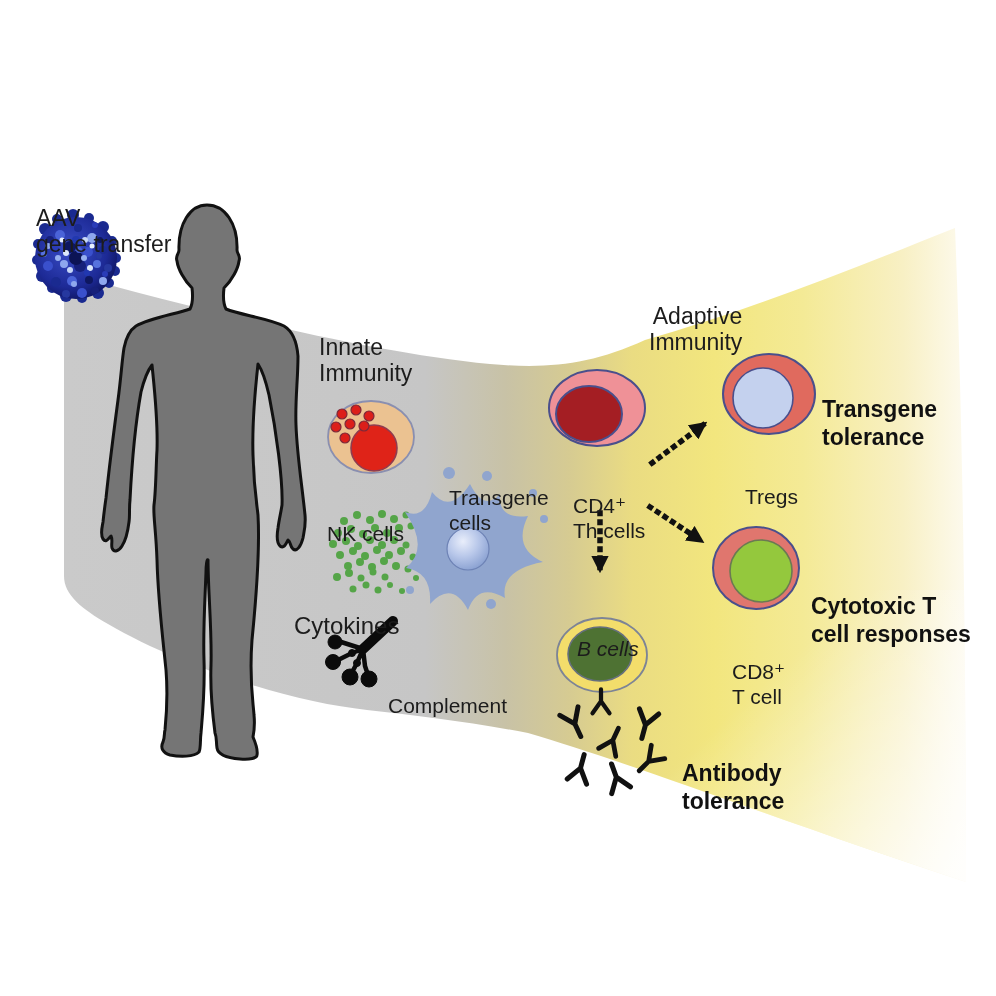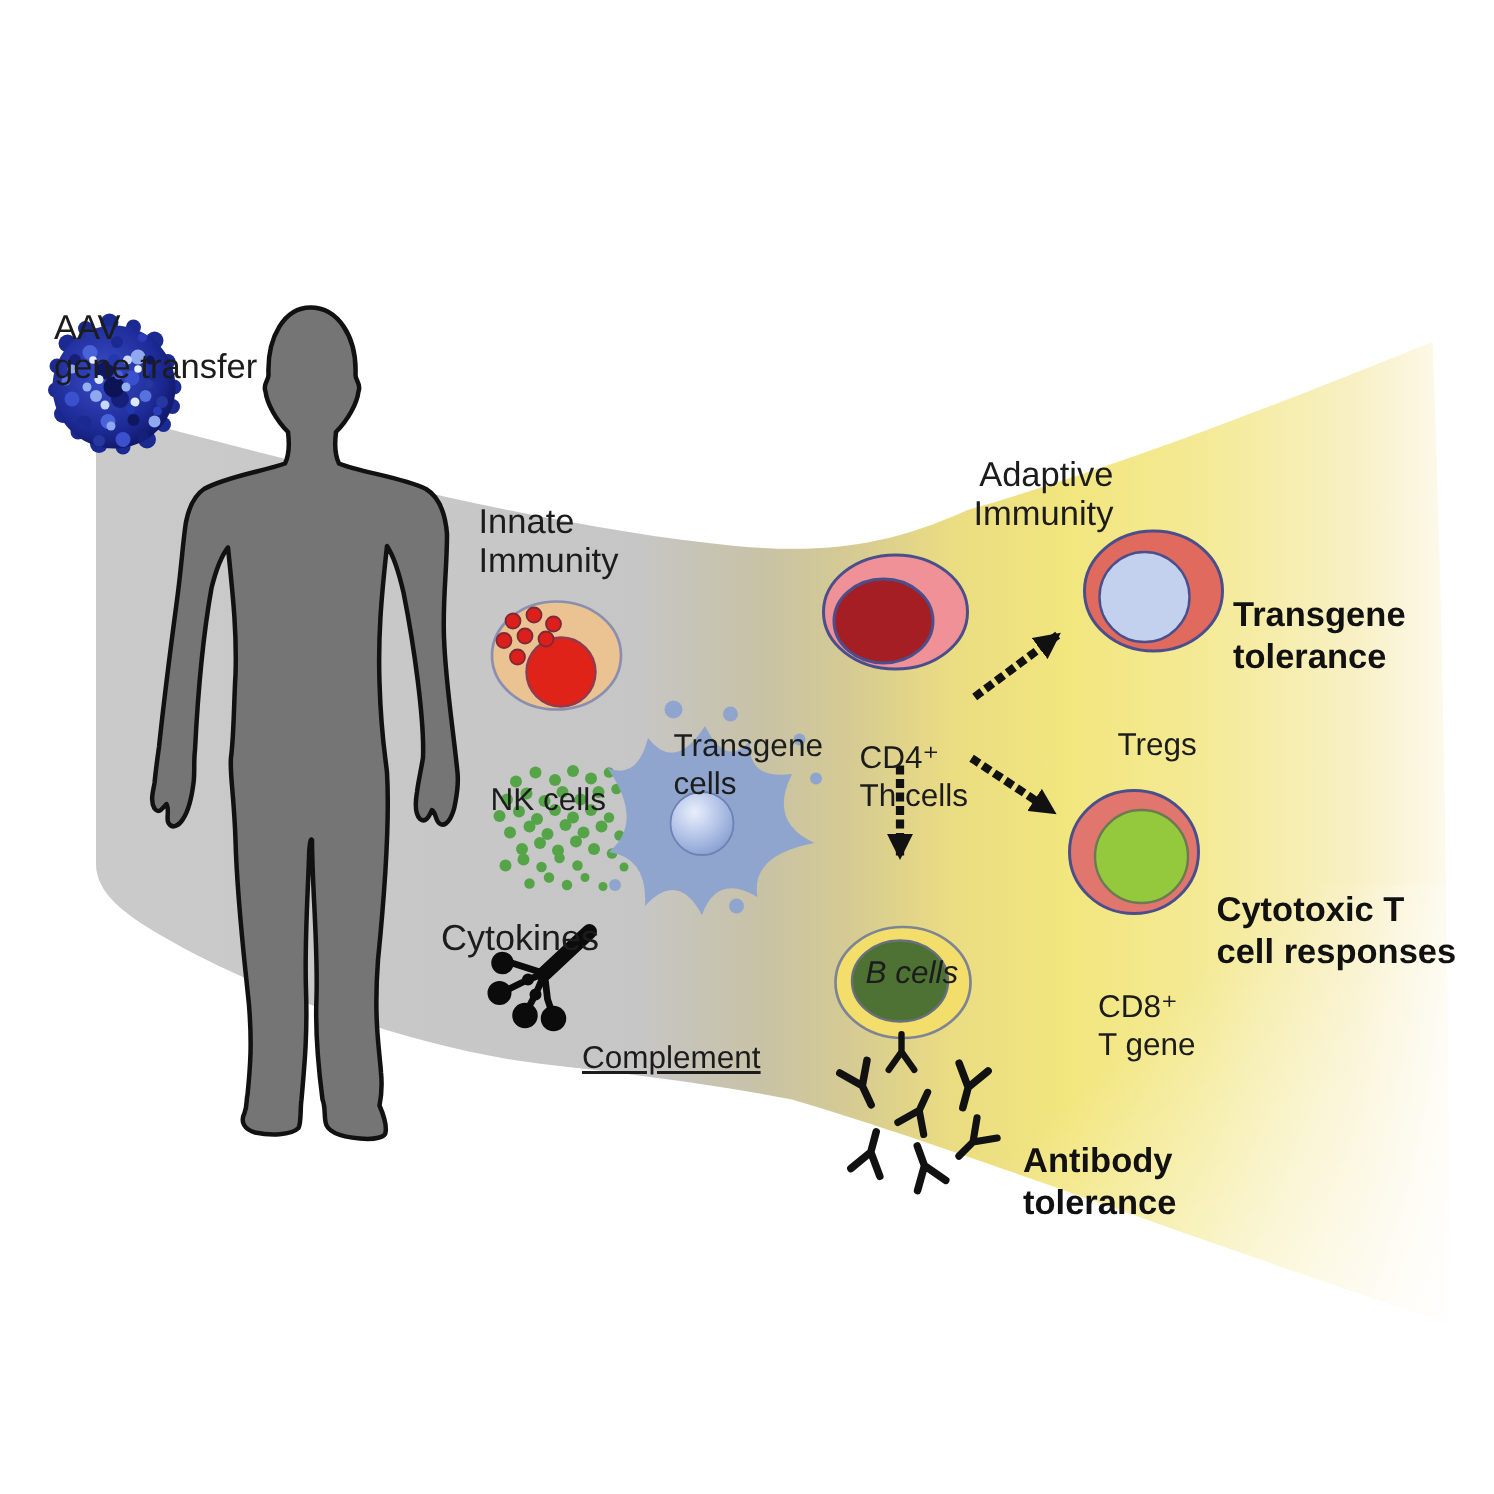--- a/index.html
+++ b/index.html
@@ -278,26 +278,26 @@
 <div class="label big" style="left:36px;top:158px;">AAV
 gene transfer</div>
 <div class="label big" style="left:319px;top:287px;">Innate
 Immunity</div>
 <div class="label big" style="left:649px;top:256px;text-align:right;">Adaptive
 Immunity</div>
 <div class="label" style="left:327px;top:474px;">NK cells</div>
 <div class="label" style="left:449px;top:438px;">Transgene
 cells</div>
 <div class="label small" style="left:294px;top:566px;">Cytokines</div>
-<div class="label" style="left:388px;top:646px;text-decoration:underline;">Complement</div>
+<div class="label" style="left:388px;top:646px;">Complement</div>
 <div class="label" style="left:573px;top:446px;">CD4⁺
 Th cells</div>
 <div class="label" style="left:577px;top:589px;font-style:italic;">B cells</div>
 <div class="label" style="left:745px;top:437px;text-align:right;">Tregs</div>
 <div class="label" style="left:732px;top:612px;">CD8⁺
-T gene</div>
+T cell</div>
 <div class="label bold" style="left:822px;top:348px;">Transgene
 tolerance</div>
 <div class="label bold" style="left:811px;top:545px;">Cytotoxic T
 cell responses</div>
 <div class="label bold" style="left:682px;top:712px;">Antibody
 tolerance</div>
 </div>
 
 </body></html>

